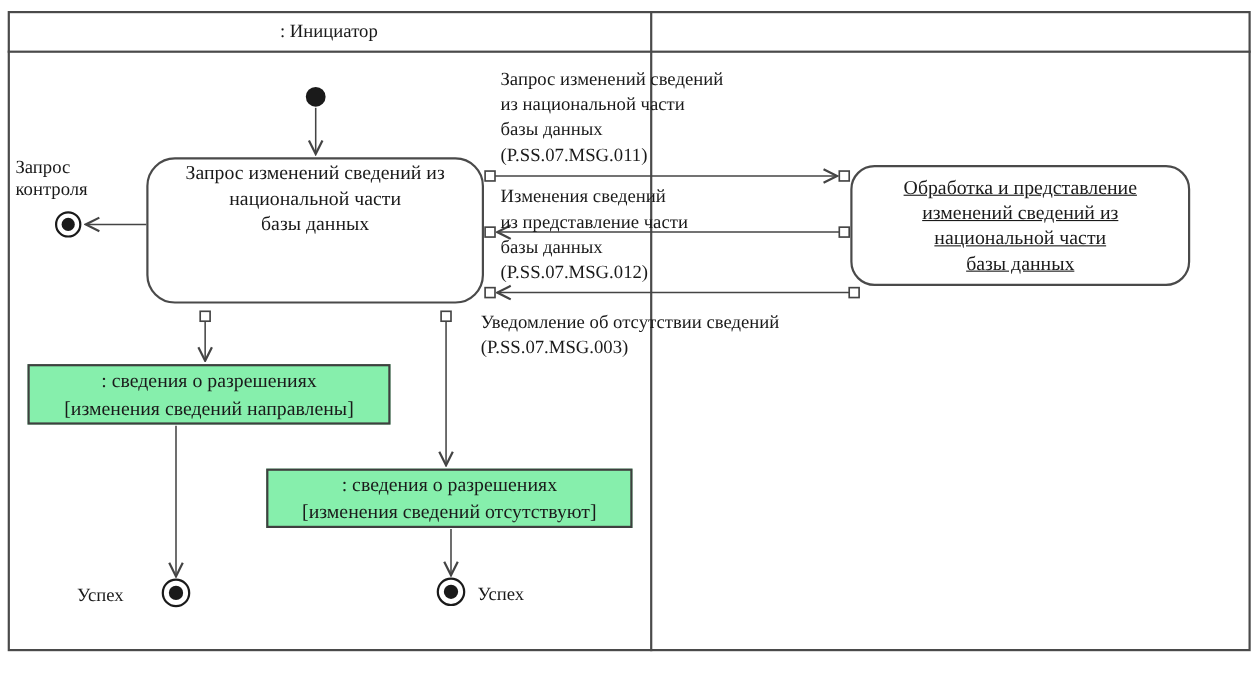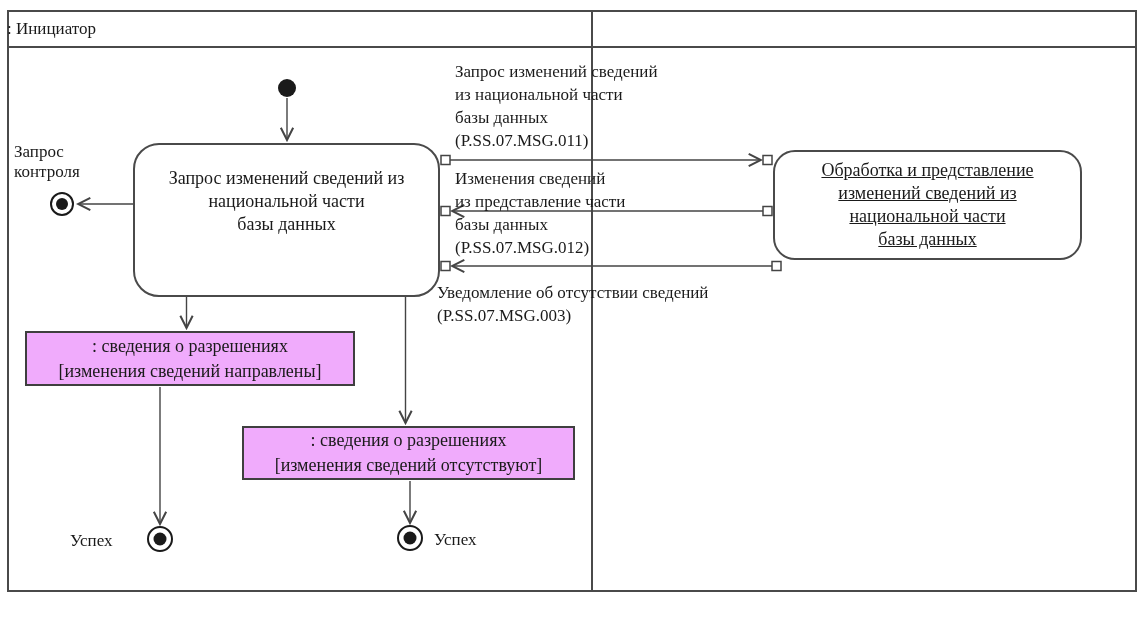--- a/index.html
+++ b/index.html
@@ -3,32 +3,32 @@
 <meta charset="utf-8">
 <style>
   html,body{margin:0;padding:0;background:#ffffff;}
   .canvas{
     position:relative;width:1142px;height:619px;background:#ffffff;
     font-family:"Liberation Serif","DejaVu Serif",serif;color:#1a1a1a;overflow:hidden;
   }
   .frame{position:absolute;left:7px;top:10px;width:1126px;height:578px;border:2px solid #4a4a4a;}
   .header-underline{position:absolute;left:7px;top:46px;width:1130px;height:0;border-top:2px solid #4a4a4a;}
   .lane-divider{position:absolute;left:591px;top:10px;width:0;height:582px;border-left:2px solid #4a4a4a;}
-  .lane-header{position:absolute;top:11px;height:36px;line-height:36px;text-align:left;font-size:17px;}
+  .lane-header{position:absolute;top:11px;height:36px;line-height:36px;text-align:center;font-size:17px;}
   .lane-header.init{left:7px;width:584px;}
   .lane-header.resp{left:593px;width:544px;}
   svg.connectors{position:absolute;left:0;top:0;width:1142px;height:619px;}
   .activity{
     position:absolute;background:#ffffff;border:2px solid #4a4a4a;
     text-align:center;font-size:18px;line-height:23px;white-space:pre-line;
   }
-  .act-request{left:133px;top:143px;width:303px;height:128px;border-radius:26px;padding-top:22px;}
+  .act-request{left:133px;top:143px;width:303px;height:128px;border-radius:26px;padding-top:1px;}
   .act-process{left:773px;top:150px;width:305px;height:106px;border-radius:22px;display:flex;align-items:center;justify-content:center;text-decoration:underline;}
   .objbox{
-    position:absolute;background:#f0abfc;border:2px solid #3f3f3f;
+    position:absolute;background:#86efac;border:2px solid #3f3f3f;
     display:flex;align-items:center;justify-content:center;
     text-align:center;font-size:18px;line-height:25px;white-space:pre-line;
   }
   .obj-sent{left:25px;top:331px;width:326px;height:51px;}
   .obj-absent{left:242px;top:426px;width:329px;height:50px;}
   .lbl{position:absolute;font-size:17px;line-height:23px;white-space:pre-line;}
   .msg011{left:455px;top:60px;width:315px;}
   .msg012{left:455px;top:167px;width:315px;}
   .msg003{left:437px;top:281px;width:355px;}
   .err-label{left:14px;top:142px;width:100px;line-height:20px;}

